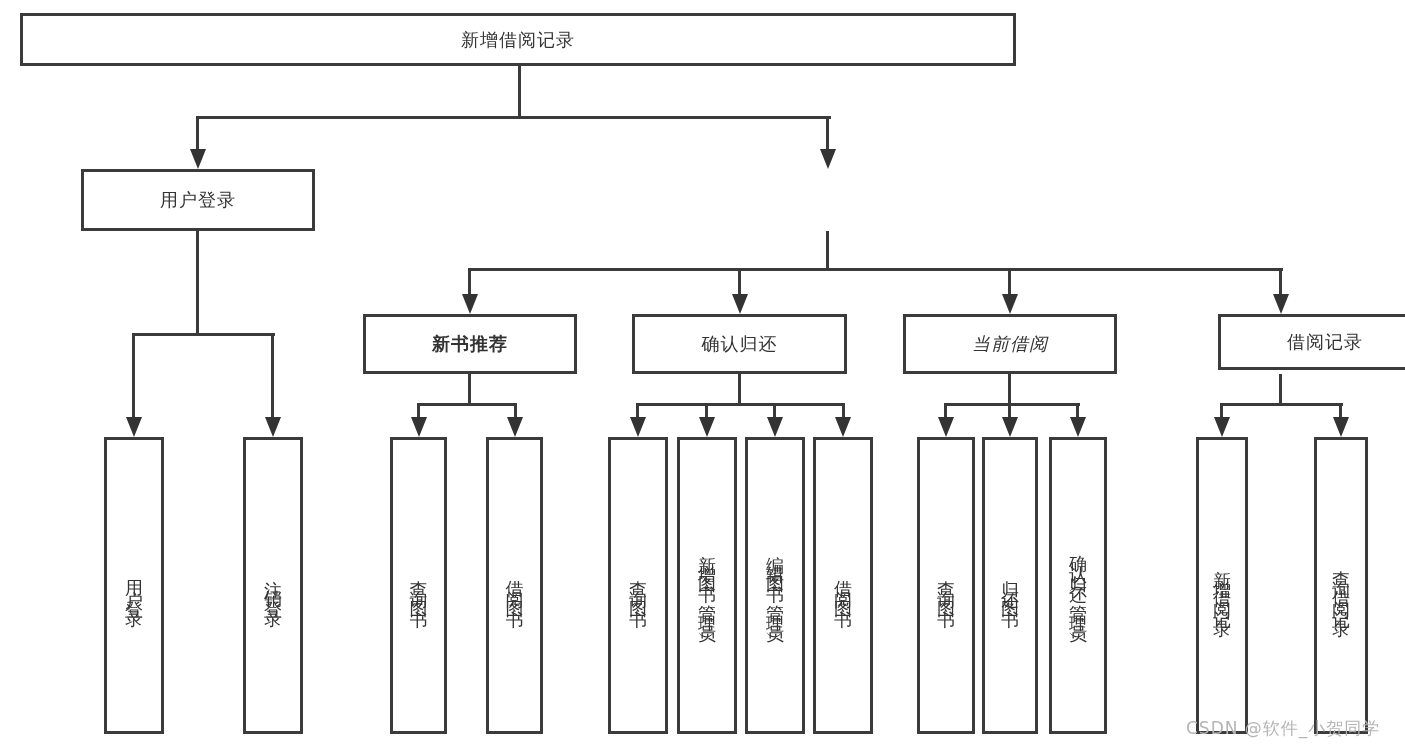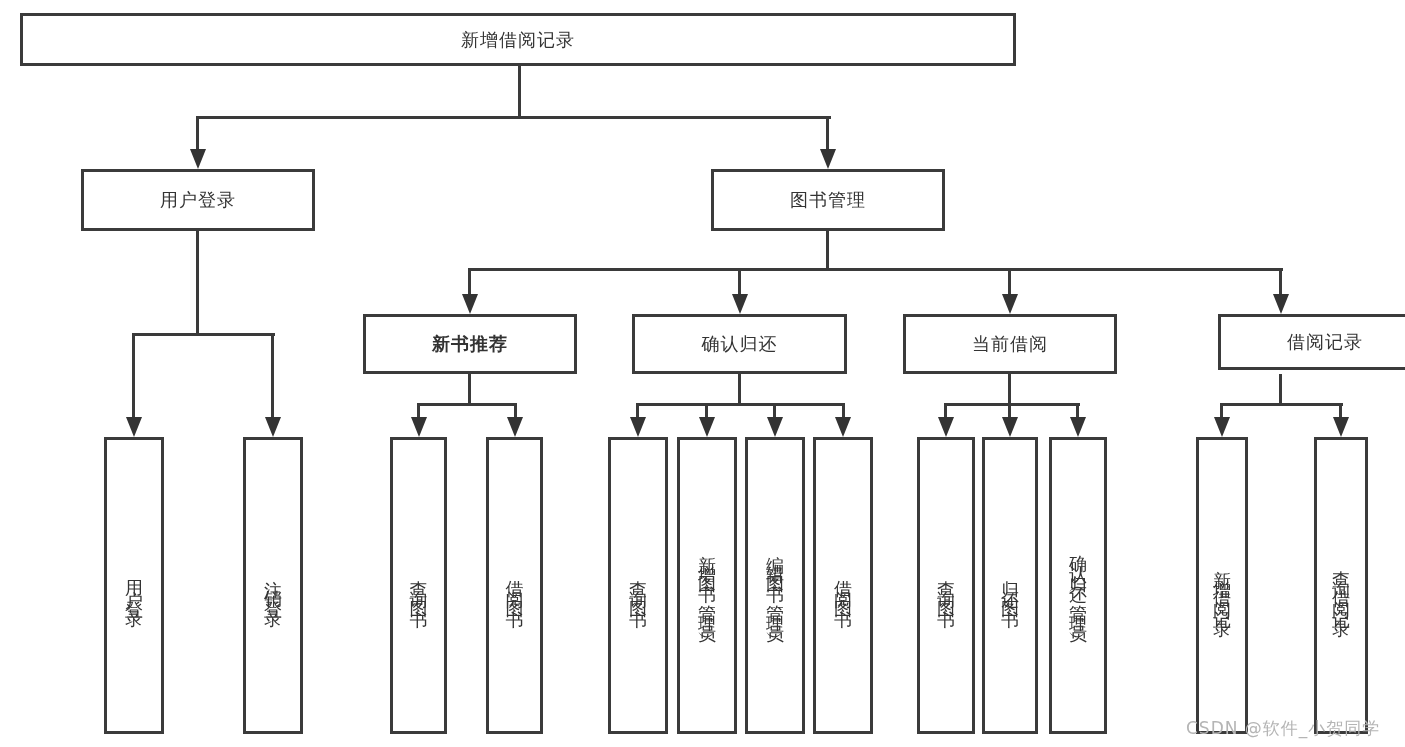--- a/index.html
+++ b/index.html
@@ -59,21 +59,20 @@
   <div class="box" style="left:20px;top:13px;width:996px;height:53px;">新增借阅记录</div>
 
   <div class="line" style="left:518px;top:66px;width:3px;height:52px;"></div>
   <div class="line" style="left:196px;top:116px;width:635px;height:3px;"></div>
   <div class="line" style="left:196px;top:116px;width:3px;height:36px;"></div>
   <div class="arr" style="left:190px;top:149px;"></div>
   <div class="line" style="left:826px;top:116px;width:3px;height:36px;"></div>
   <div class="arr" style="left:820px;top:149px;"></div>
 
   <div class="box" style="left:81px;top:169px;width:234px;height:62px;">用户登录</div>
-  <div class="box" style="left:711px;top:169px;width:234px;height:62px;">图书管理</div>
 
   <div class="line" style="left:196px;top:231px;width:3px;height:105px;"></div>
   <div class="line" style="left:132px;top:333px;width:143px;height:3px;"></div>
   <div class="line" style="left:132px;top:333px;width:3px;height:88px;"></div>
   <div class="arr" style="left:126px;top:417px;"></div>
   <div class="line" style="left:271px;top:333px;width:3px;height:88px;"></div>
   <div class="arr" style="left:265px;top:417px;"></div>
 
   <div class="line" style="left:826px;top:231px;width:3px;height:40px;"></div>
   <div class="line" style="left:468px;top:268px;width:815px;height:3px;"></div>
@@ -81,21 +80,21 @@
   <div class="arr" style="left:462px;top:294px;"></div>
   <div class="line" style="left:738px;top:268px;width:3px;height:30px;"></div>
   <div class="arr" style="left:732px;top:294px;"></div>
   <div class="line" style="left:1008px;top:268px;width:3px;height:30px;"></div>
   <div class="arr" style="left:1002px;top:294px;"></div>
   <div class="line" style="left:1279px;top:268px;width:3px;height:30px;"></div>
   <div class="arr" style="left:1273px;top:294px;"></div>
 
   <div class="box" style="left:363px;top:314px;width:214px;height:60px;font-weight:bold;">新书推荐</div>
   <div class="box" style="left:632px;top:314px;width:215px;height:60px;">确认归还</div>
-  <div class="box" style="left:903px;top:314px;width:214px;height:60px;">当前借阅</div>
+  <div class="box" style="left:903px;top:314px;width:214px;height:60px;font-style:italic;">当前借阅</div>
   <div class="box" style="left:1174px;top:314px;width:214px;height:56px;margin-left:44px;">借阅记录</div>
 
   <div class="line" style="left:468px;top:374px;width:3px;height:32px;"></div>
   <div class="line" style="left:417px;top:403px;width:100px;height:3px;"></div>
   <div class="line" style="left:417px;top:403px;width:3px;height:18px;"></div>
   <div class="arr" style="left:411px;top:417px;"></div>
   <div class="line" style="left:514px;top:403px;width:3px;height:18px;"></div>
   <div class="arr" style="left:507px;top:417px;"></div>
 
   <div class="line" style="left:738px;top:374px;width:3px;height:32px;"></div>

